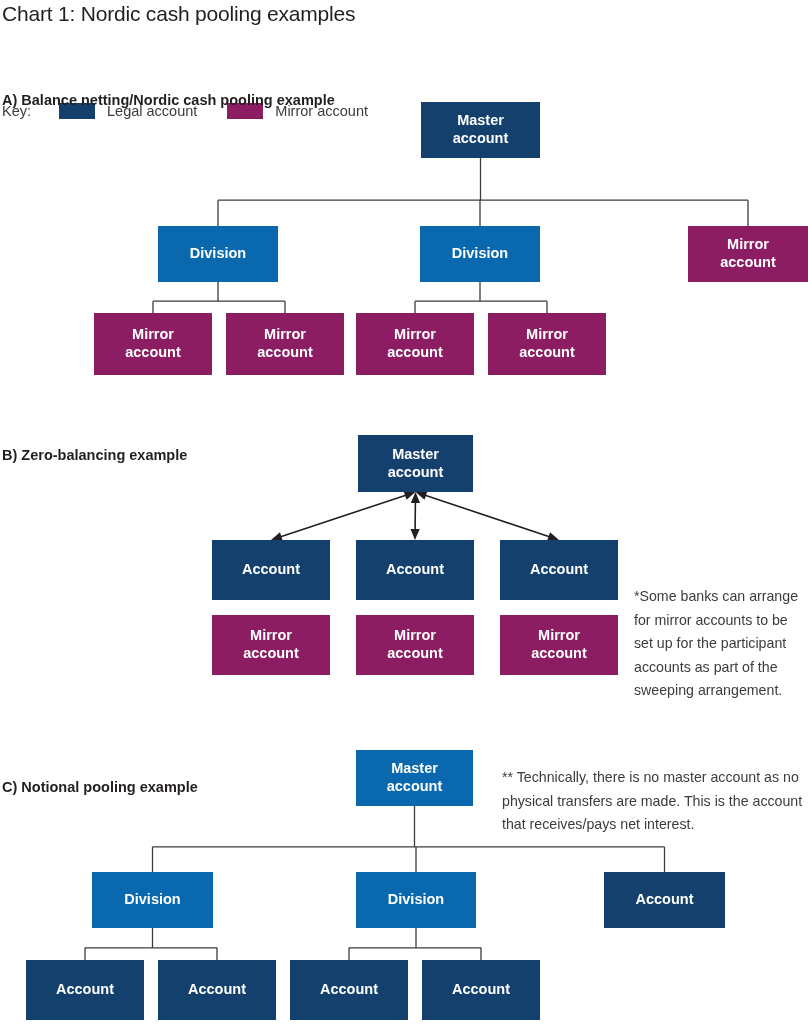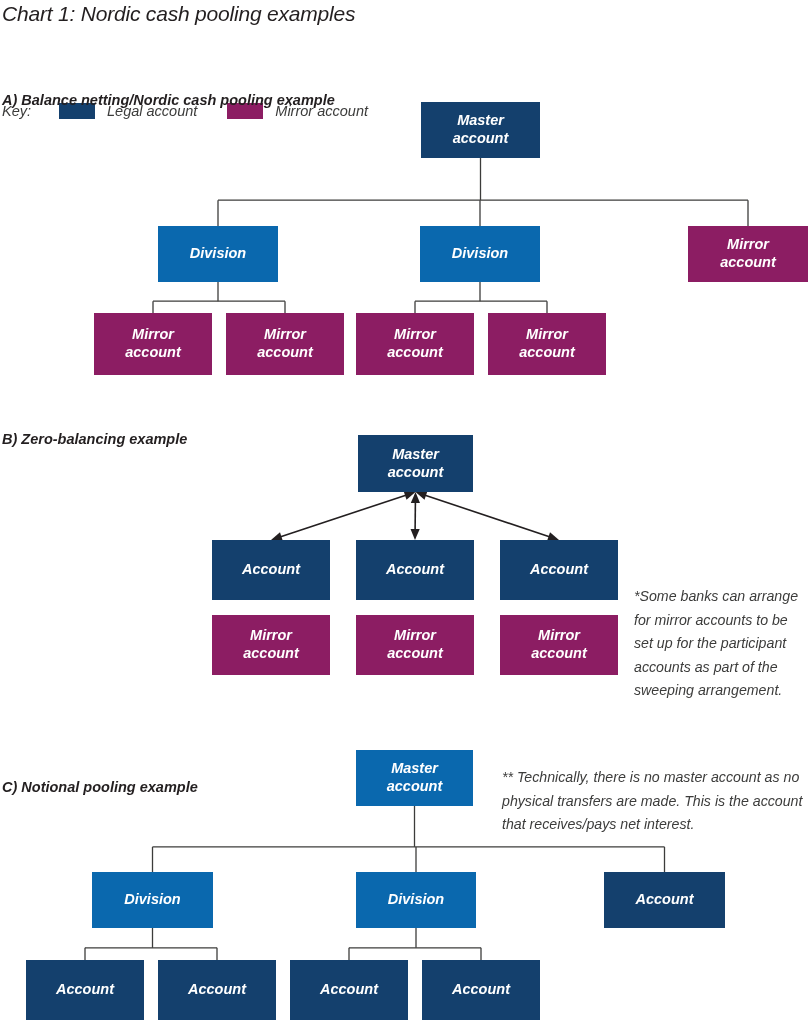--- a/index.html
+++ b/index.html
@@ -13,21 +13,20 @@
     height: 1024px;
     position: relative;
     font-family: "Liberation Sans", sans-serif;
     color: #231f20;
     overflow: hidden;
   }
   .page {
     position: relative;
     width: 808px;
     height: 1024px;
-    font-style: italic;
   }
   .chart-title {
     position: absolute;
     left: 2px;
     top: 2px;
     font-size: 21px;
     font-weight: 400;
     letter-spacing: -0.2px;
     color: #231f20;
     white-space: nowrap;
@@ -64,21 +63,21 @@
     white-space: nowrap;
   }
   .section-heading {
     position: absolute;
     font-size: 14.5px;
     font-weight: bold;
     color: #231f20;
     white-space: nowrap;
   }
   #heading-a { left: 2px; top: 92px; }
-  #heading-b { left: 2px; top: 431px; }
+  #heading-b { left: 2px; top: 447px; }
   #heading-c { left: 2px; top: 779px; text-align: center; }
 
   .note {
     position: absolute;
     font-size: 14.2px;
     line-height: 23.5px;
     color: #3c3c3b;
   }
   #note-b {
     left: 634px;

